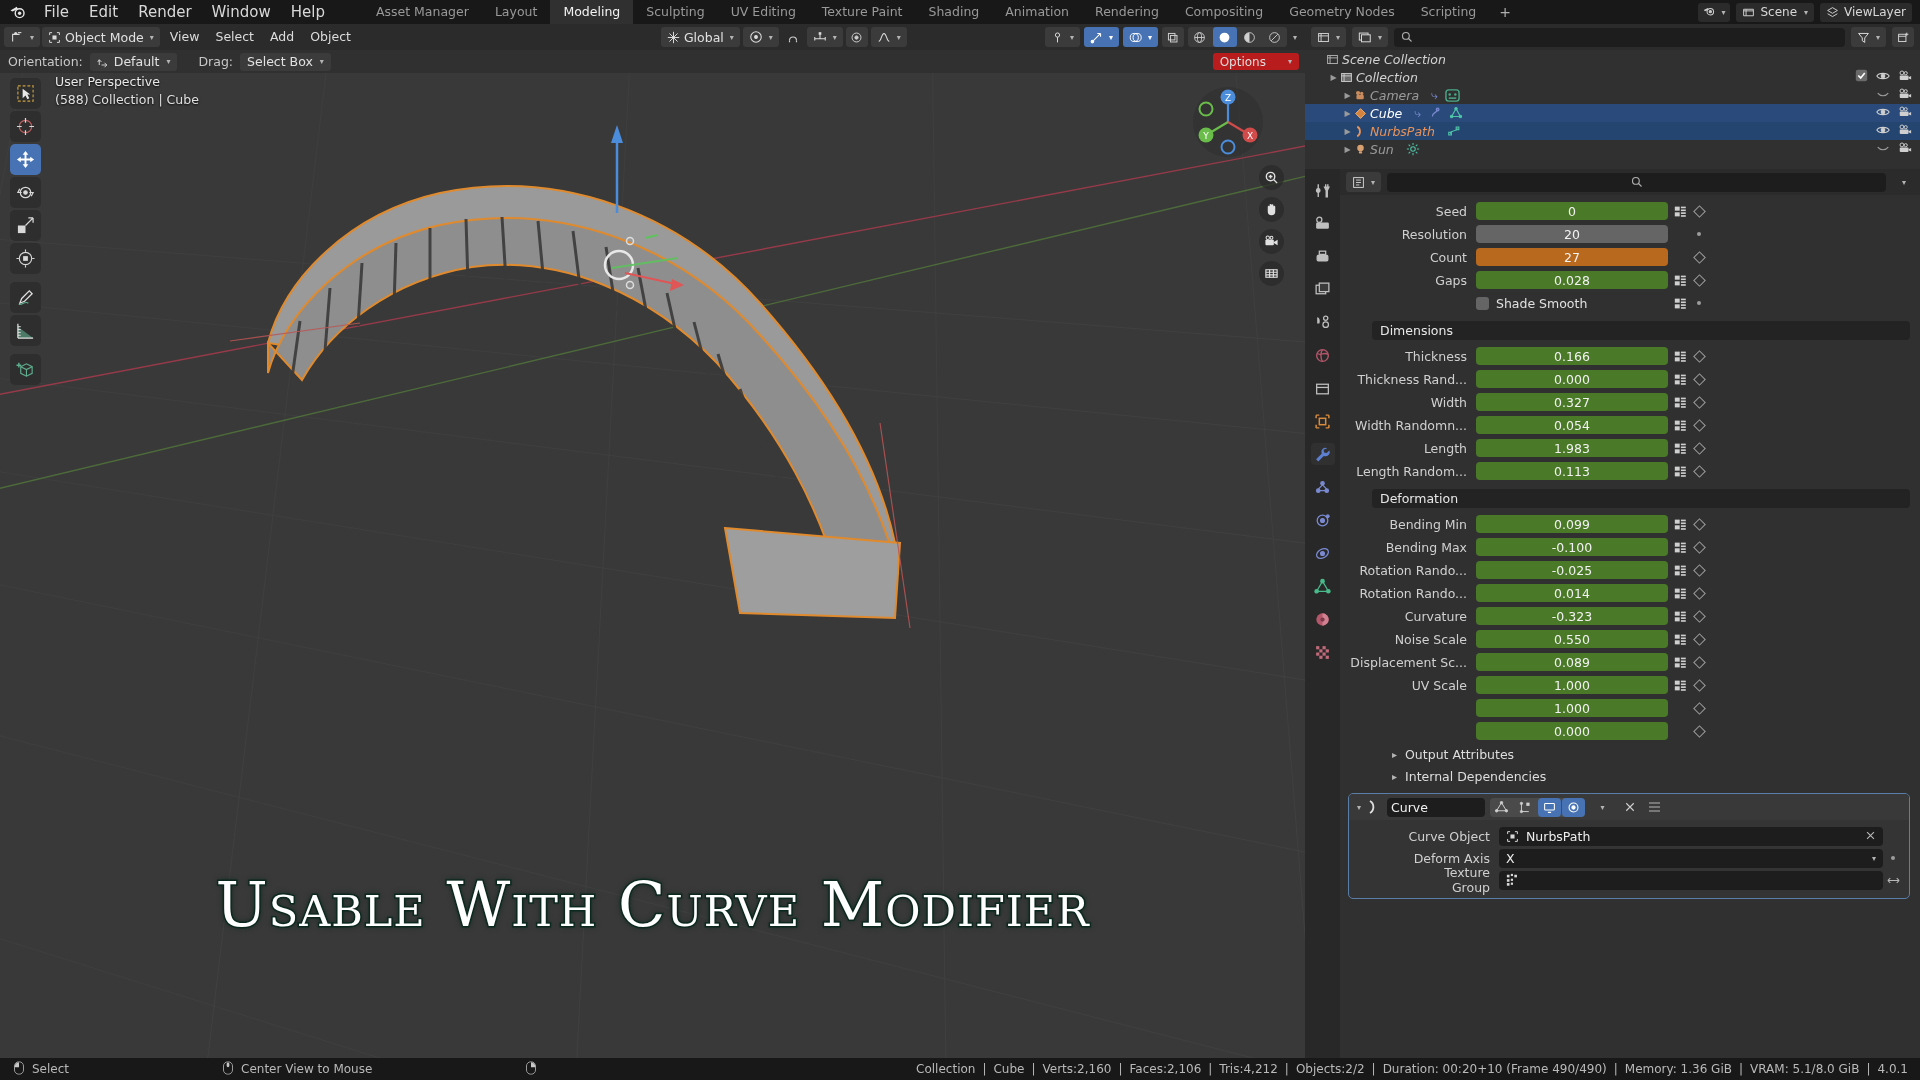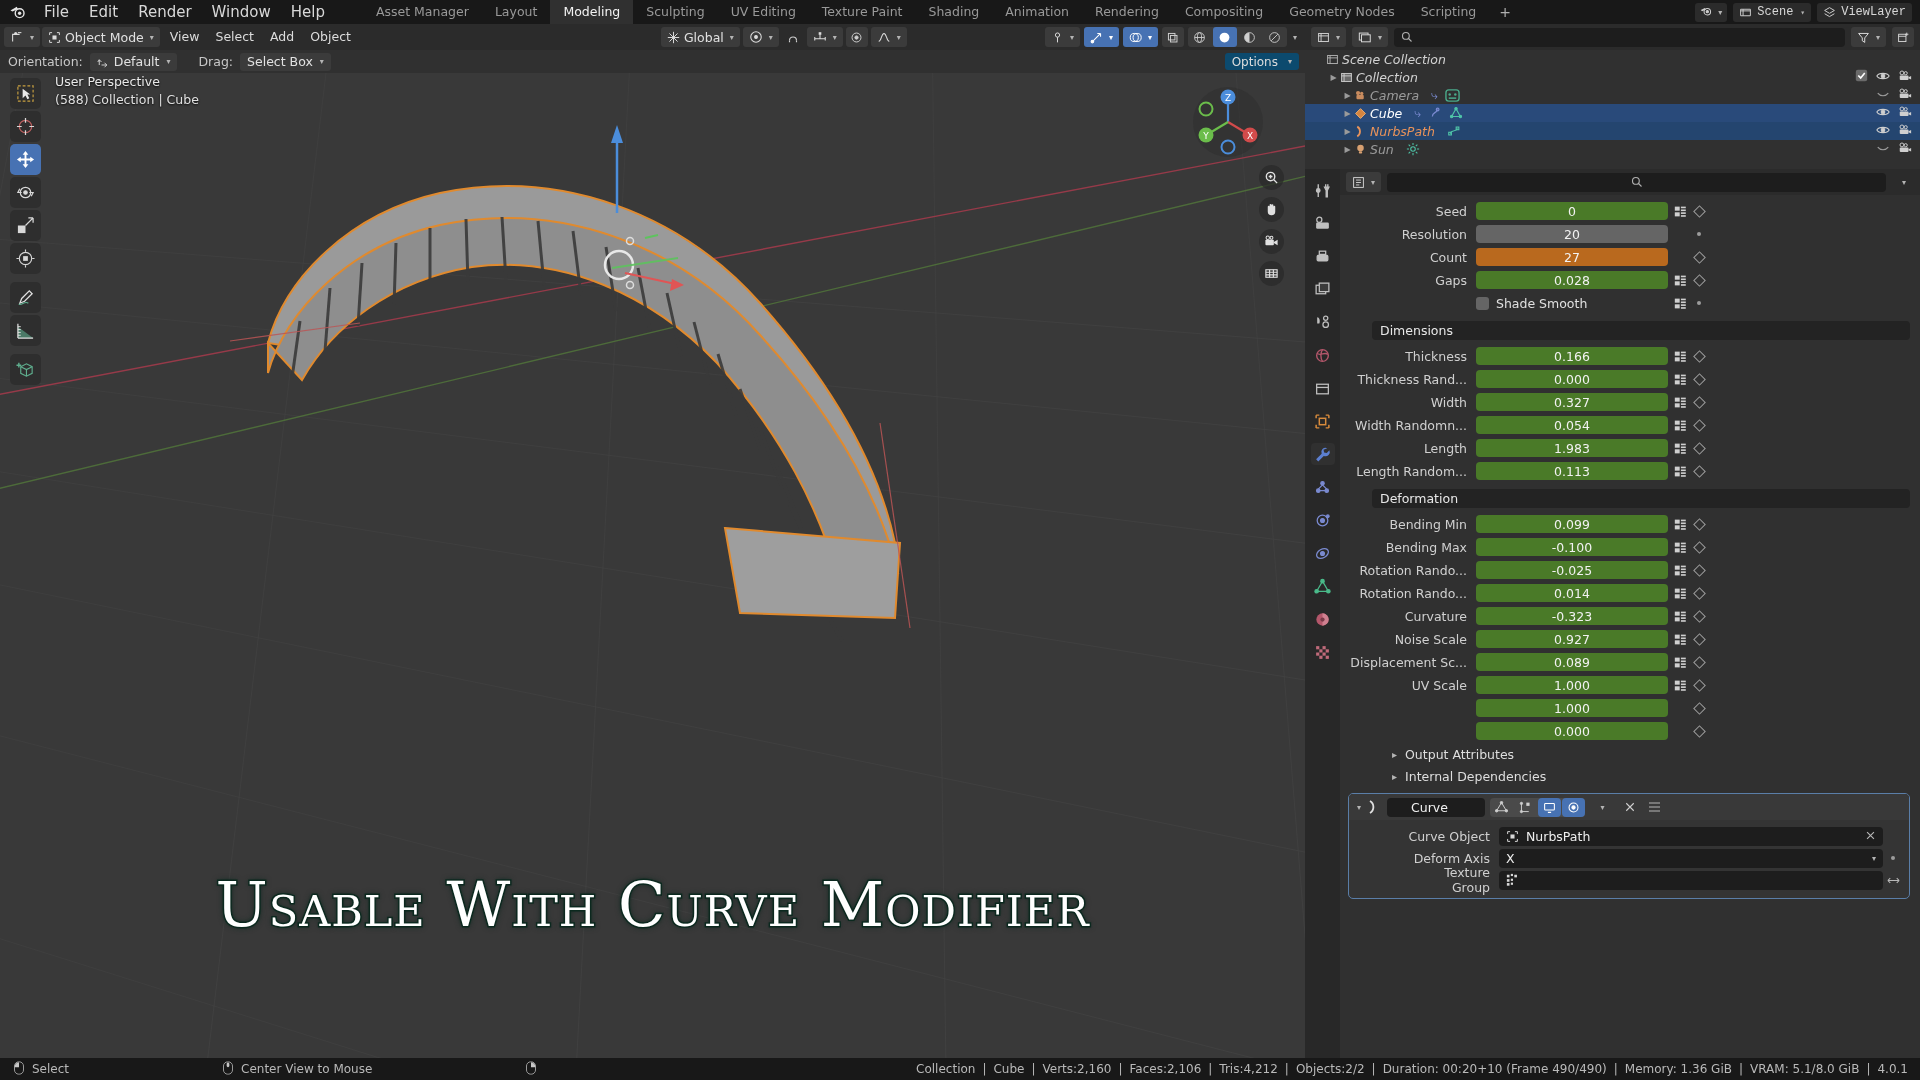--- a/index.html
+++ b/index.html
@@ -33,21 +33,21 @@
   .topbar-right {
     margin-left: auto; display: flex; align-items: center; gap: 6px;
     padding-right: 8px; height: 24px;
   }
   .tb-chip {
     display: flex; align-items: center; gap: 3px; height: 19px;
     background: #2b2b2b; border-radius: 3px; padding: 0 5px; font-size: 12px; color: #cfcfcf;
   }
   .scene-field {
     display: flex; align-items: center; height: 19px; background: #2b2b2b;
-    border-radius: 3px; padding: 0 6px; font-size: 12px; color: #d8d8d8; gap: 5px; font-family: Liberation Mono, monospace;
+    border-radius: 3px; padding: 0 6px; font-size: 12px; color: #d8d8d8; gap: 5px;
   }
   .mini-ico { width: 13px; height: 13px; display: inline-block; flex: none; }
 
   
   .view-header {
     position: absolute; left: 0; top: 24px; width: 1305px; height: 26px;
     background: #2b2b2b; display: flex; align-items: center; padding: 0 4px; gap: 2px;
   }
   .hbtn {
     display: flex; align-items: center; gap: 4px; height: 20px; padding: 0 6px;
@@ -74,22 +74,22 @@
     background: #303030; display: flex; align-items: center; padding: 0 8px; gap: 7px;
     font-size: 12.5px; color: #cfcfcf;
   }
   .tool-row .lbl { color: #c8c8c8; }
   .dropdown {
     display: flex; align-items: center; gap: 5px; height: 18px; padding: 0 7px;
     background: #3b3b3b; border-radius: 3px; font-size: 12.5px; color: #e2e2e2;
   }
   .options-btn {
     position: absolute; right: 6px; top: 3px; height: 17px; padding: 0 7px;
-    background: #0c4a6e; border-radius: 3px; font-size: 12px; color: #ddd;
-    display: flex; align-items: center; gap: 8px;
+    background: #b91c1c; border-radius: 3px; font-size: 12px; color: #ddd;
+    display: flex; align-items: center; gap: 20px;
   }
 
   
   .viewport {
     position: absolute; left: 0; top: 73px; width: 1305px; height: 985px;
     background: #393939; overflow: hidden;
   }
   .vp-grid { position: absolute; inset: 0; }
   .vp-overlay-text {
     position: absolute; left: 55px; top: 0px; font-size: 12.5px; color: #e9e9e9;
@@ -218,21 +218,21 @@
   .mod-card {
     margin: 6px 2px 0 2px; border: 1px solid #5a7ea8; border-radius: 5px;
     background: #343434; overflow: hidden;
   }
   .mod-head {
     height: 26px; display: flex; align-items: center; gap: 5px; padding: 0 6px;
     background: #393939;
   }
   .mod-name {
     width: 98px; height: 19px; background: #1d1d1d; border-radius: 4px;
-    display: flex; align-items: center; padding: 0 24px; font-size: 12.5px; color: #f0f0f0;
+    display: flex; align-items: center; padding: 0 4px; font-size: 12.5px; color: #f0f0f0;
   }
   .mod-toggles { display: flex; align-items: center; gap: 1px; background: #4a4a4a; border-radius: 4px; }
   .mtg { width: 23px; height: 19px; display: flex; align-items: center; justify-content: center; border-radius: 4px; }
   .mtg.on { background: #4772b3; }
   .mod-body { padding: 5px 6px 7px 6px; }
   .mrow { display: flex; align-items: center; height: 22px; }
   .mrow .mlabel {
     width: 96px; text-align: right; padding-right: 9px; font-size: 12.5px; color: #d0d0d0; margin-left: 48px;
   }
   .mfield {
@@ -1406,21 +1406,21 @@
                     <rect x="8.5" y="12.5" width="6" height="2"></rect>
                   </g>
                 </svg>
               </div>
               <div class="deco">
                 <div class="diamond"></div>
               </div>
             </div>
             <div class="prow">
               <div class="plabel">Noise Scale</div>
-              <div class="pfield green">0.927</div>
+              <div class="pfield green">0.550</div>
               <div class="anim-ico">
                 <svg width="13" height="13" viewBox="0 0 16 16">
                   <g fill="#cfcfcf">
                     <rect x="1" y="2" width="6" height="5"></rect>
                     <rect x="8.5" y="2" width="6" height="2"></rect>
                     <rect x="8.5" y="5.5" width="6" height="2"></rect>
                     <rect x="1" y="9" width="6" height="5"></rect>
                     <rect x="8.5" y="9" width="6" height="2"></rect>
                     <rect x="8.5" y="12.5" width="6" height="2"></rect>
                   </g>

